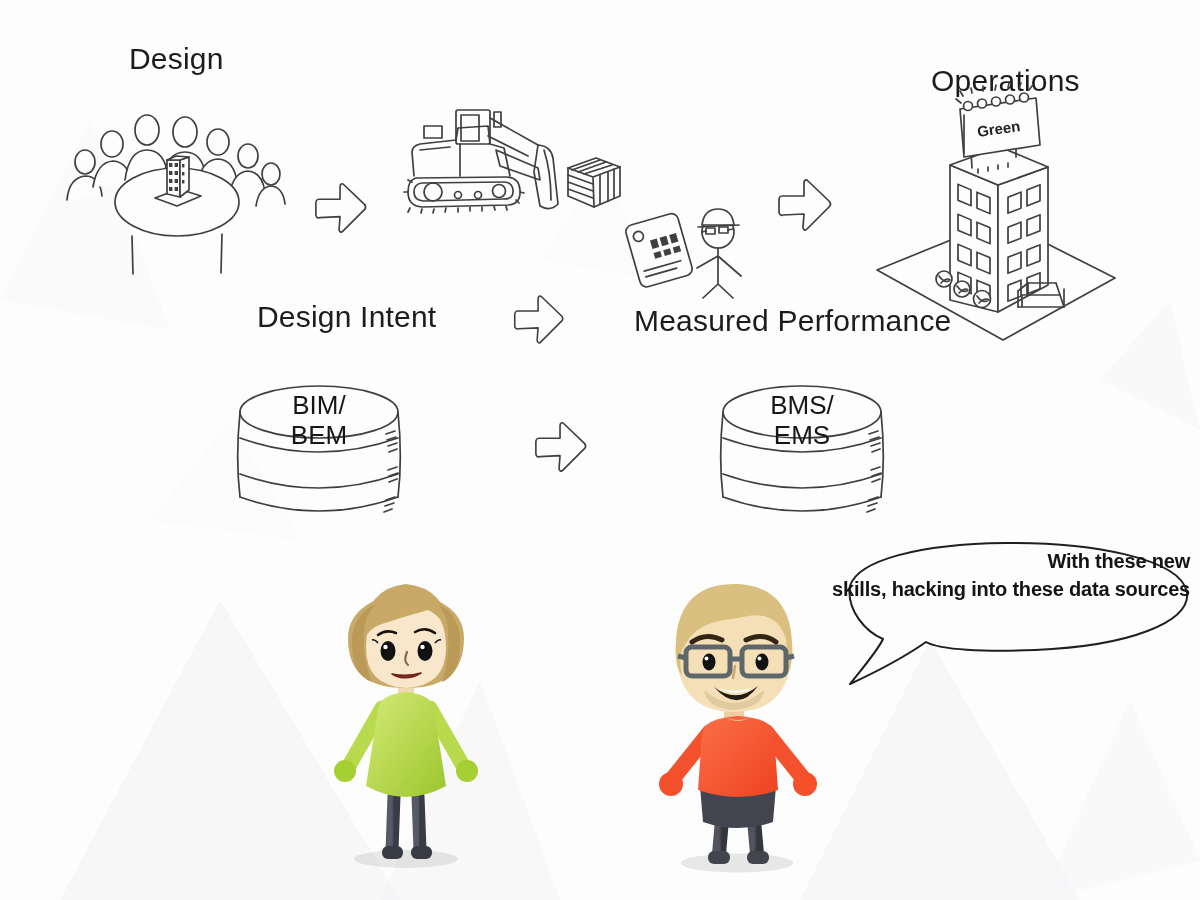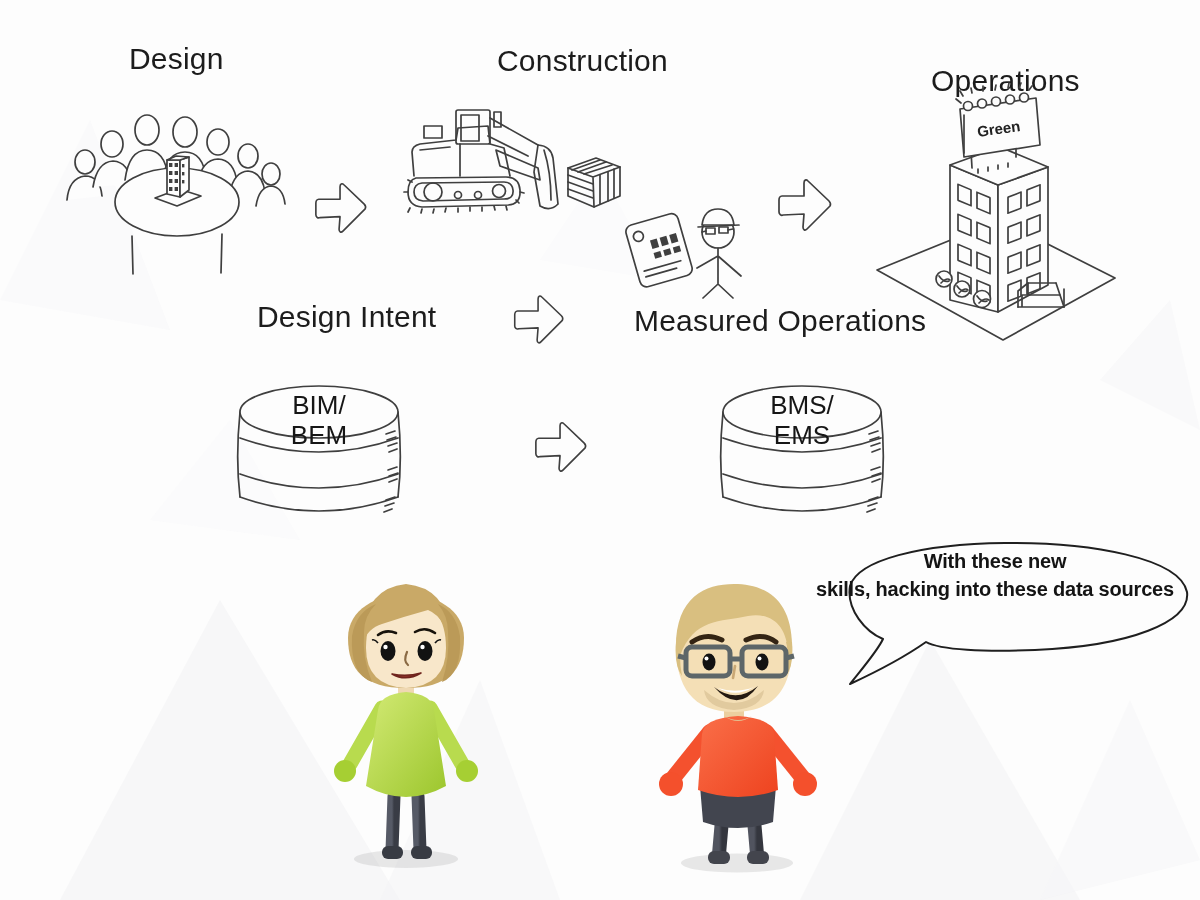--- a/index.html
+++ b/index.html
@@ -1,20 +1,20 @@
 <!DOCTYPE html>
 <html><head>
 <meta charset="utf-8">
 <style>
   html,body{margin:0;padding:0;background:#fdfdfd;}
   body{width:1200px;height:900px;overflow:hidden;font-family:"Liberation Sans",sans-serif;}
   .stage{position:relative;width:1200px;height:900px;background:#fdfdfd;}
   .abs{position:absolute;}
   .label{font-size:30px;color:#1c1c1c;letter-spacing:.2px;white-space:nowrap;}
-  .speech-text{width:390px;text-align:center;font-weight:bold;font-size:20px;
+  .speech-text{width:390px;text-align:right;font-weight:bold;font-size:20px;
                line-height:28px;color:#141414;letter-spacing:-.2px;}
   svg{display:block;overflow:visible;}
   .sketch{stroke:#3f3f3f;stroke-width:1.7;fill:none;stroke-linecap:round;stroke-linejoin:round;}
   .sketchfill{stroke:#3f3f3f;stroke-width:1.7;fill:#fdfdfd;stroke-linecap:round;stroke-linejoin:round;}
   .dbtext{font-size:26px;fill:#161616;}
   .signtext{font-size:15px;font-weight:bold;fill:#222;}
 </style>
 </head>
 <body>
 
@@ -25,24 +25,23 @@
     <polygon points="380,900 480,680 560,900" fill="#f4f4f6" opacity="0.5"></polygon>
     <polygon points="800,900 930,640 1080,900" fill="#f2f2f4" opacity="0.5"></polygon>
     <polygon points="1040,900 1130,700 1200,860" fill="#f5f5f7" opacity="0.5"></polygon>
     <polygon points="0,300 90,120 170,330" fill="#f6f6f8" opacity="0.45"></polygon>
     <polygon points="1100,380 1170,300 1200,430" fill="#f5f5f7" opacity="0.45"></polygon>
     <polygon points="540,260 600,170 660,280" fill="#f7f7f9" opacity="0.4"></polygon>
     <polygon points="150,520 230,420 300,540" fill="#f7f7f9" opacity="0.4"></polygon>
   </svg>
 
   <div class="abs label" style="left:129px;top:42px">Design</div>
-  <div class="abs label" style="left:497px;top:44px">Construction</div>
   <div class="abs label" style="left:931px;top:64px">Operations</div>
   <div class="abs label" style="left:257px;top:300px">Design Intent</div>
-  <div class="abs label" style="left:634px;top:304px">Measured Operations</div>
+  <div class="abs label" style="left:634px;top:304px">Measured Performance</div>
 
   <svg class="abs" style="left:55px;top:90px" width="240" height="190" viewBox="0 0 240 190">
     <g class="sketchfill">
       <ellipse cx="30" cy="72" rx="10" ry="12"></ellipse>
       <path d="M12,110 Q14,88 30,86 Q45,86 47,106"></path>
       <ellipse cx="57" cy="54" rx="11" ry="13"></ellipse>
       <path d="M38,97 Q42,72 58,71 Q74,72 76,94"></path>
       <ellipse cx="92" cy="40" rx="12" ry="15"></ellipse>
       <path d="M70,90 Q74,60 92,60 Q110,60 113,87"></path>
       <ellipse cx="130" cy="42" rx="12" ry="15"></ellipse>

